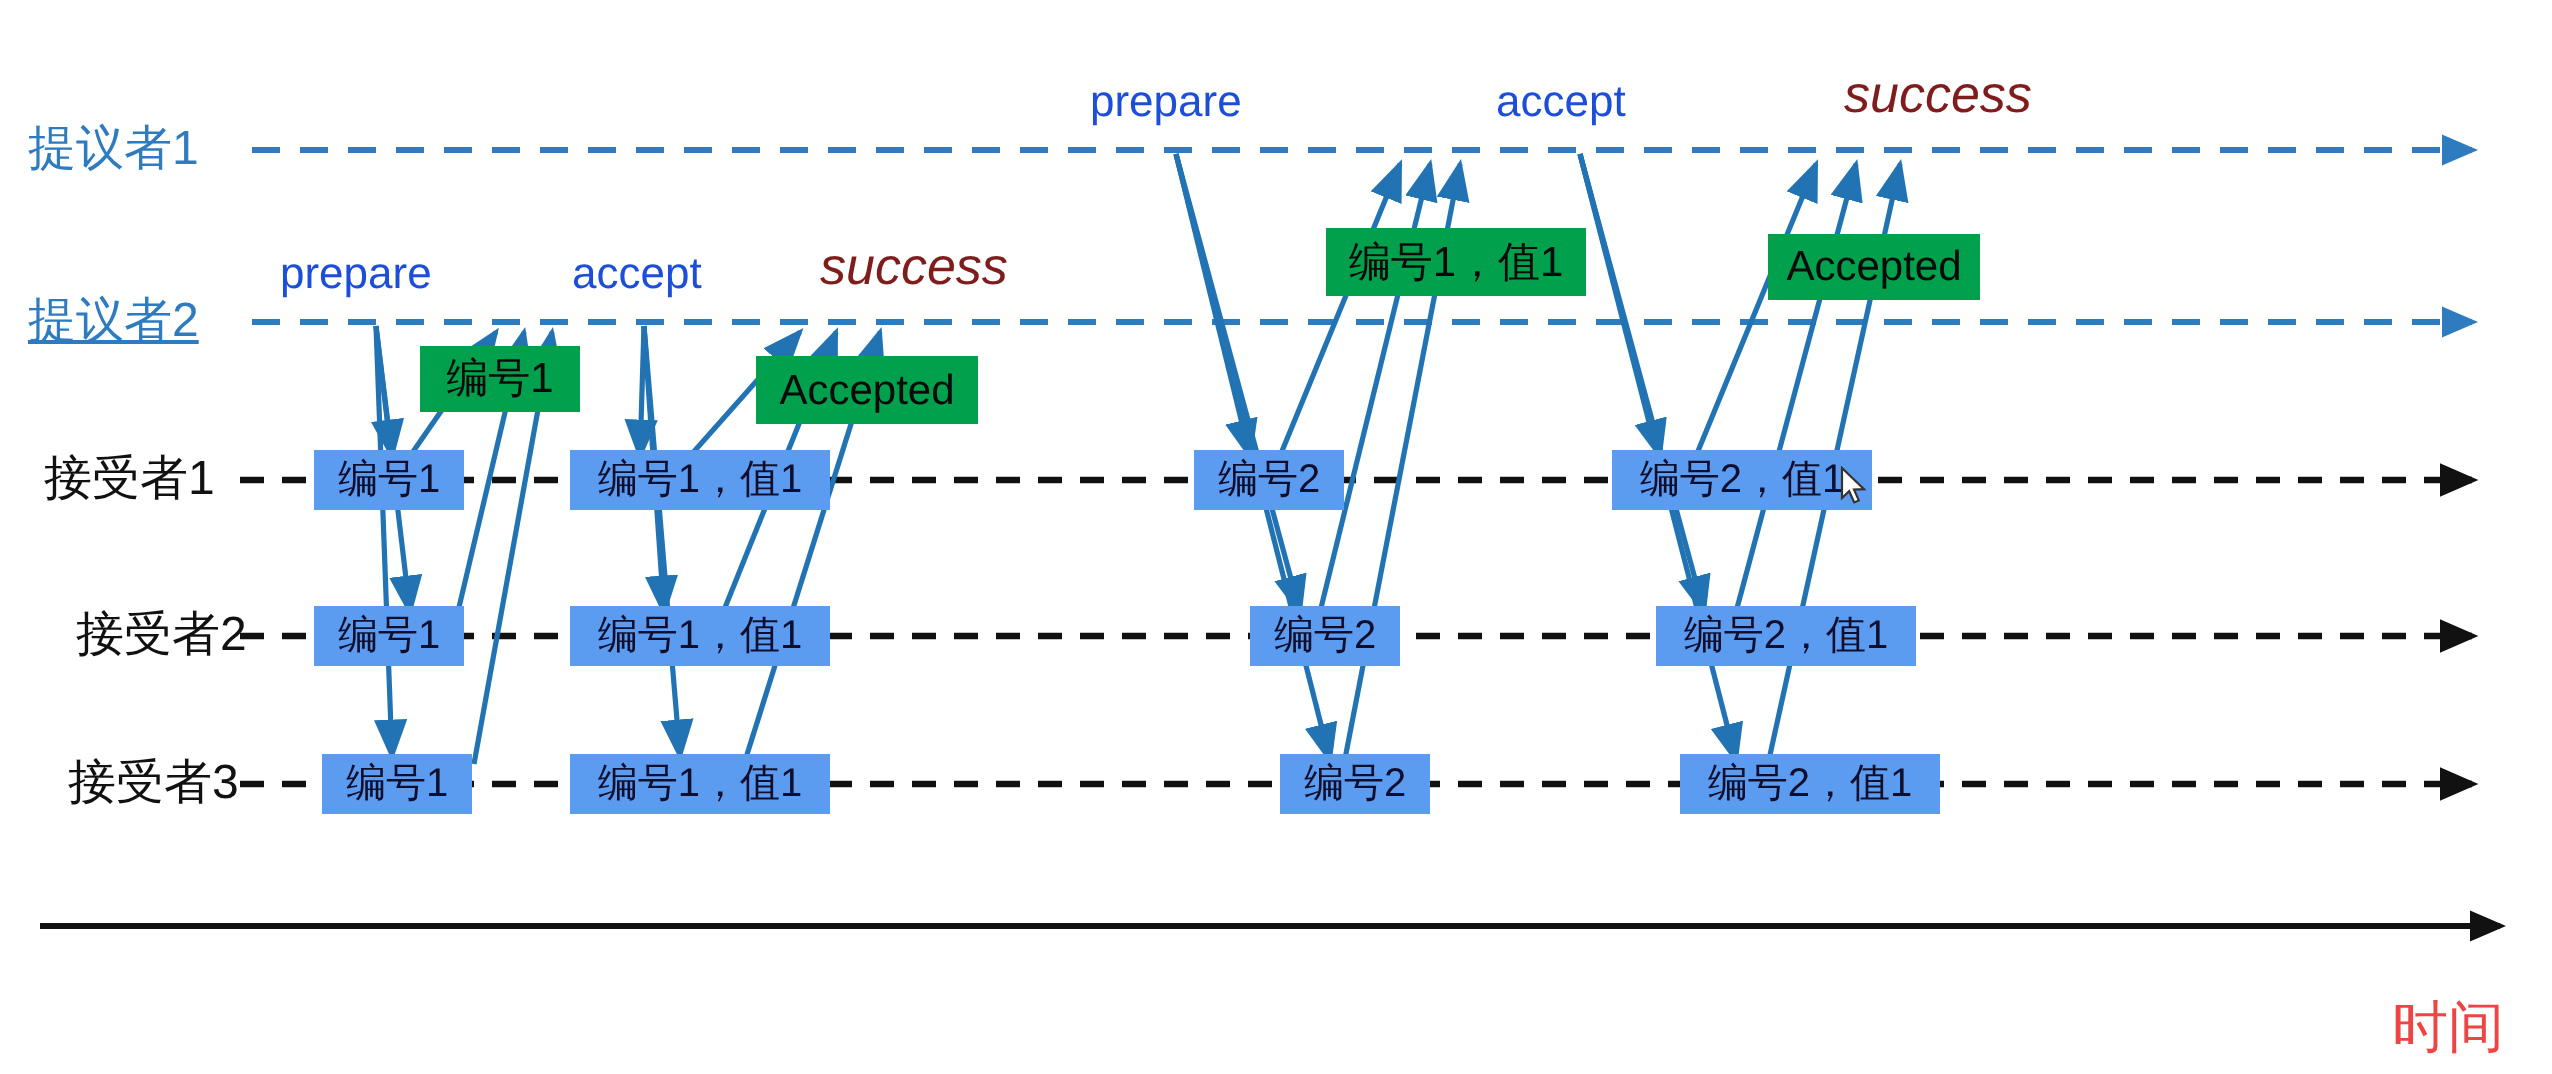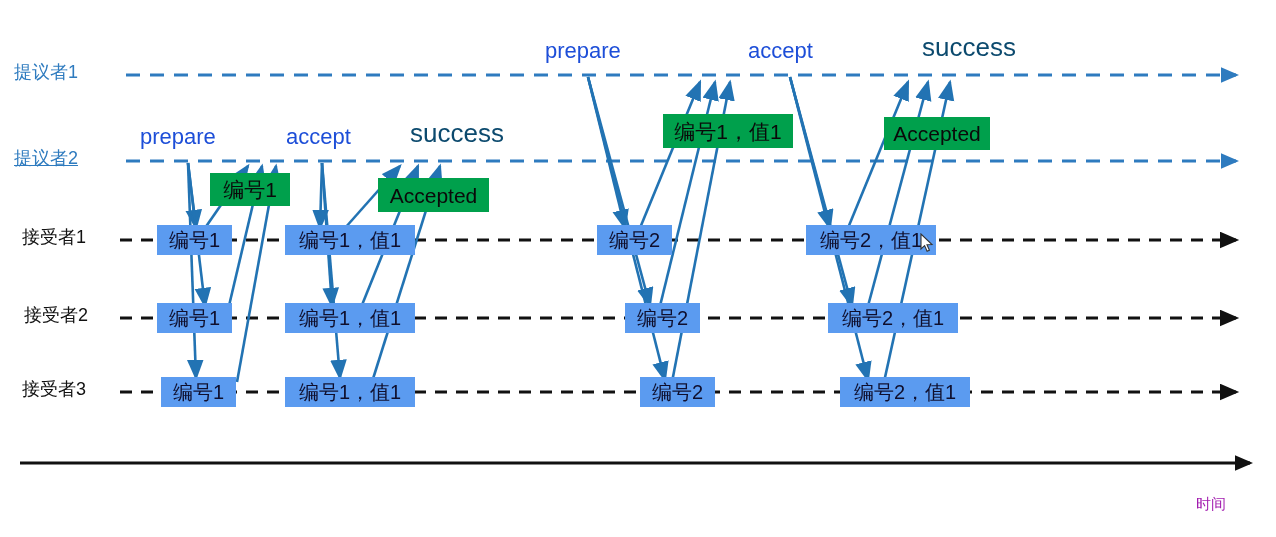--- a/index.html
+++ b/index.html
@@ -1,28 +1,28 @@
 <!DOCTYPE html>
 <html><head>
 <meta charset="utf-8">
 <style>
   html,body{margin:0;padding:0;background:#ffffff;}
   body{font-family:"Liberation Sans","DejaVu Sans",sans-serif;}
   #stage{position:relative;width:1276px;height:537px;background:#fff;overflow:hidden;}
   #stage svg.layer{position:absolute;left:0;top:0;width:1276px;height:537px;}
-  .lane-label{position:absolute;font-size:18px;line-height:1;white-space:nowrap;}
+  .lane-label{position:absolute;font-size:24px;line-height:1;white-space:nowrap;}
   .lane-label.proposer{color:#2E7BBF;}
   .lane-label.acceptor{color:#111111;}
   .phase-label{position:absolute;font-size:22px;line-height:1;white-space:nowrap;color:#1d4ed8;}
-  .phase-label.success{color:#0c4a6e;font-size:26px;}
+  .phase-label.success{color:#7f1d1d;font-size:26px;font-style:italic;}
   .msgbox{position:absolute;display:flex;align-items:center;justify-content:center;
           box-sizing:border-box;white-space:nowrap;line-height:1;}
   .msgbox.blue{background:#5B9BF0;color:#0F0F2D;font-size:20px;}
   .msgbox.green{background:#00A04C;color:#0A0A0A;font-size:21px;}
-  .time-caption{position:absolute;font-size:15px;color:#a21caf;white-space:nowrap;text-align:center;}
+  .time-caption{position:absolute;font-size:28px;color:#ef4444;white-space:nowrap;text-align:center;}
   .cursor{position:absolute;width:14px;height:20px;}
 </style>
 </head>
 <body>
 
 <div id="stage">
 
   <svg class="layer" viewBox="0 0 1276 537">
     <defs>
       <marker id="ah-blue" markerWidth="9" markerHeight="9" refX="7" refY="3.2" orient="auto" markerUnits="strokeWidth">
@@ -73,22 +73,22 @@
       </g>
     <g id="time-axis-line">
         <line x1="20" y1="463" x2="1250" y2="463" stroke="#111111" stroke-width="3" marker-end="url(#ah-time)"></line>
       </g>
   </svg>
 
   <div id="lane-labels">
       <div class="lane-label proposer" style="left: 14px; top: 63px;">提议者1</div>
       <div class="lane-label proposer" style="left: 14px; top: 149px; text-decoration: underline;">提议者2</div>
       <div class="lane-label acceptor" style="left: 22px; top: 228px; text-align: right;">接受者1</div>
-      <div class="lane-label acceptor" style="left: 24px; top: 306px;">接受者2</div>
-      <div class="lane-label acceptor" style="left: 22px; top: 380px;">接受者3</div>
+      <div class="lane-label acceptor" style="left: 38px; top: 306px;">接受者2</div>
+      <div class="lane-label acceptor" style="left: 34px; top: 380px;">接受者3</div>
     </div>
   <div id="phase-labels">
       <div class="phase-label" style="left: 140px; top: 126px;">prepare</div>
       <div class="phase-label" style="left: 286px; top: 126px;">accept</div>
       <div class="phase-label success" style="left: 410px; top: 120px;">success</div>
       <div class="phase-label" style="left: 545px; top: 40px;">prepare</div>
       <div class="phase-label" style="left: 748px; top: 40px;">accept</div>
       <div class="phase-label success" style="left: 922px; top: 34px;">success</div>
     </div>
   <div id="message-boxes">

